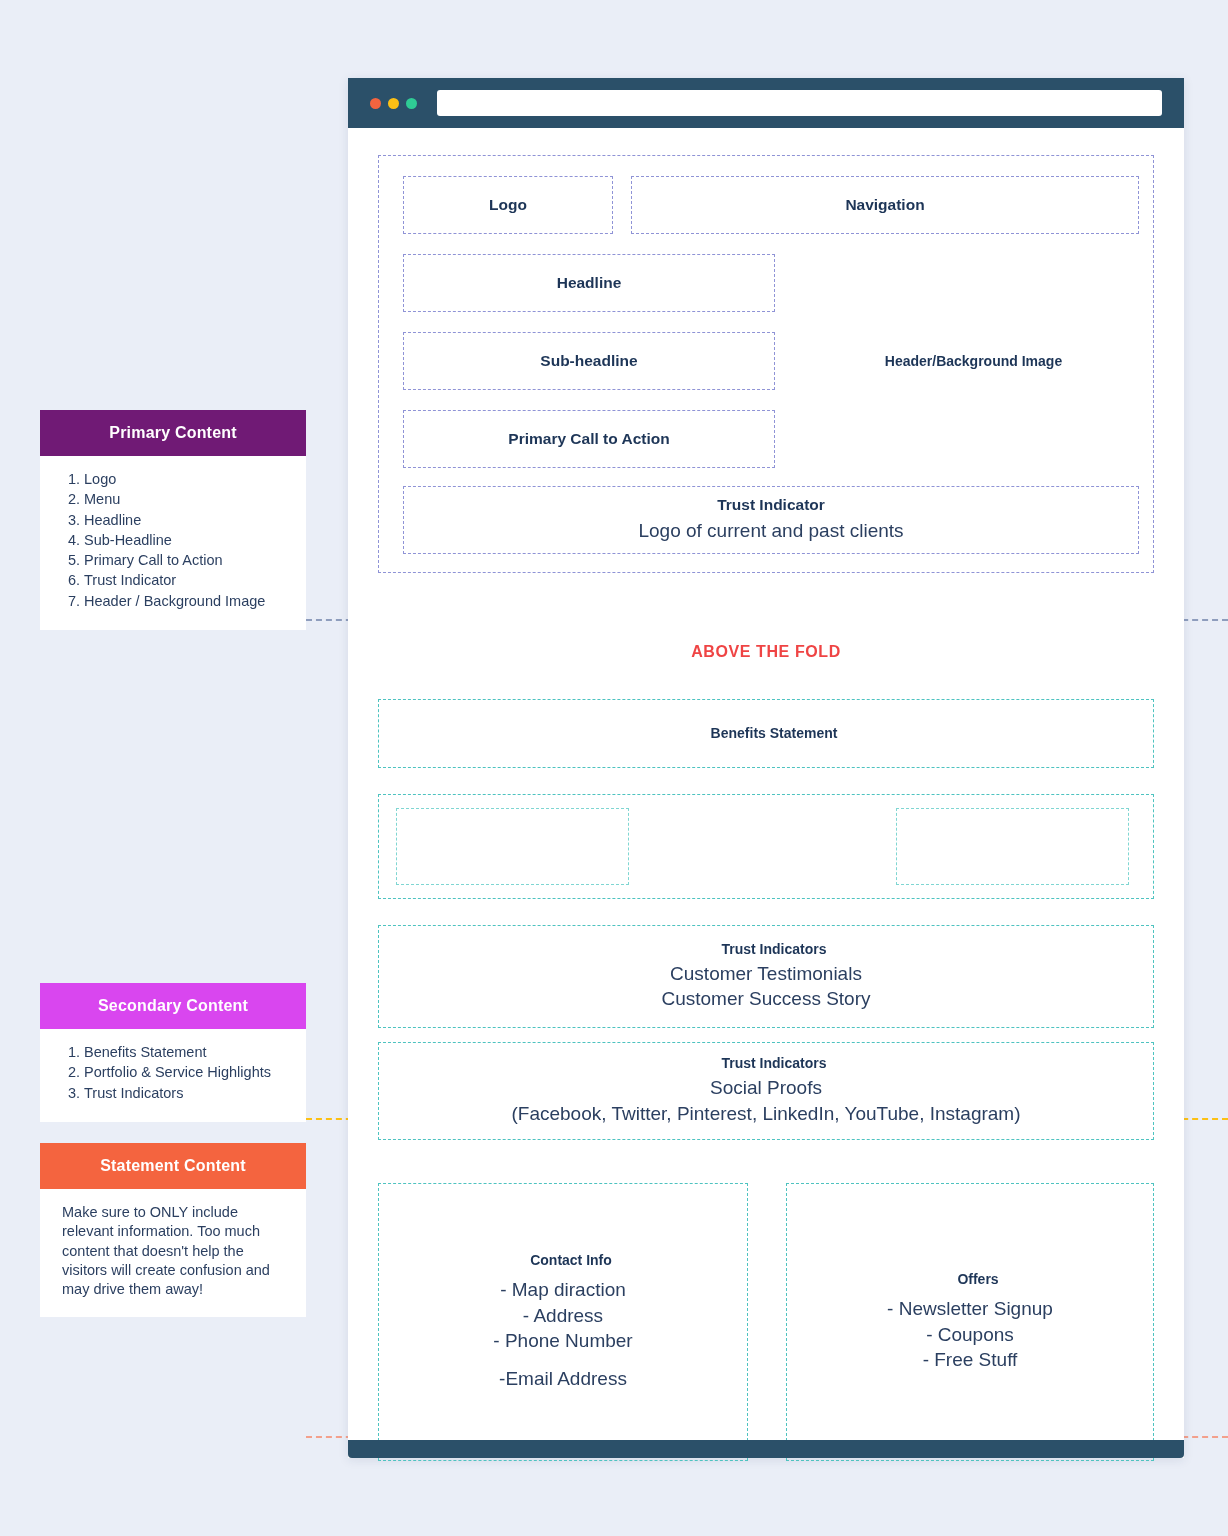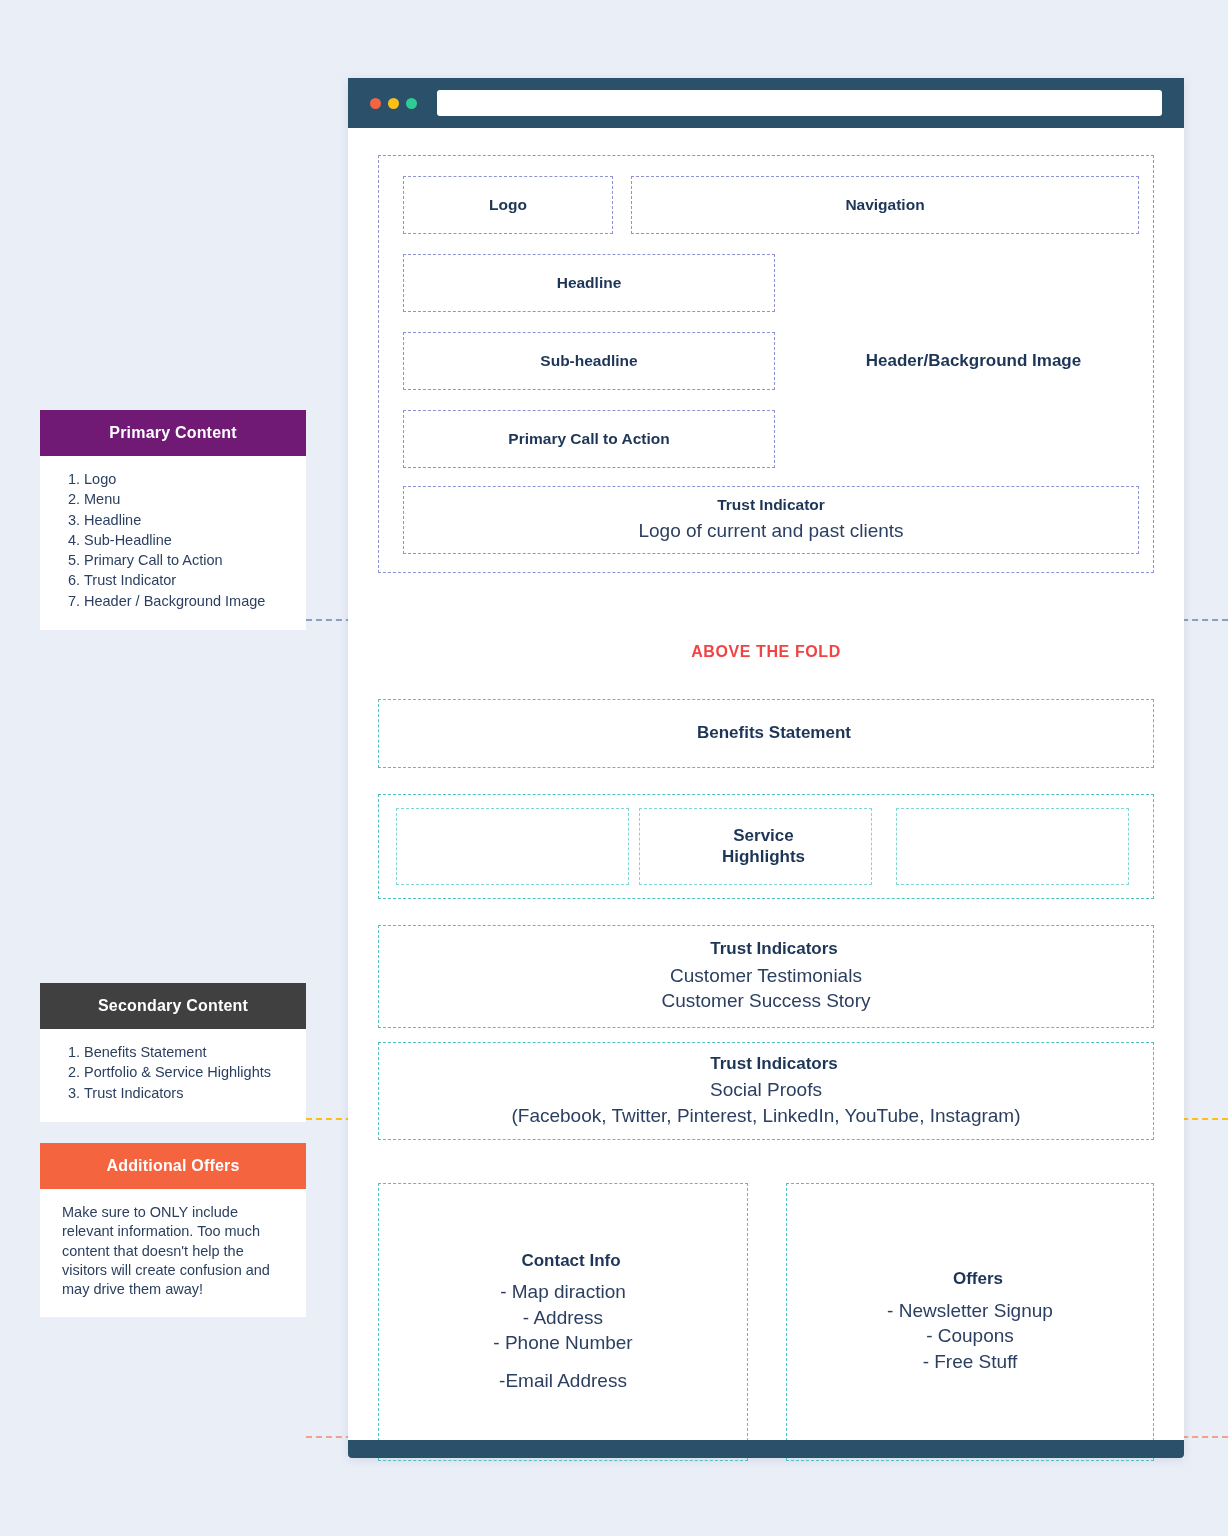--- a/index.html
+++ b/index.html
@@ -39,21 +39,21 @@
     margin: 0;
     padding-left: 22px;
   }
   .legend-body ol li { margin: 0 0 1px 0; }
   .legend-body p { margin: 0 0 14px 0; }
   .legend-body p:last-child { margin-bottom: 0; }
 
   #legend-primary { top: 410px; }
   #legend-primary .legend-head { background: #701a75; }
   #legend-secondary { top: 983px; }
-  #legend-secondary .legend-head { background: #404040; }
+  #legend-secondary .legend-head { background: #d946ef; }
   #legend-additional { top: 1143px; }
   #legend-additional .legend-head { background: #f4643f; }
 
   
   .divider {
     position: absolute;
     left: 306px;
     right: 0;
     border-top: 2px dashed #9aa8c7;
     height: 0;
@@ -122,21 +122,21 @@
   }
   .dash-purple { border: 1.6px dashed #8f93d6; }
   .dash-teal   { border: 1.6px dashed #4ec3c0; }
   .dash-teal-l { border: 1.6px dashed #7fd6d2; }
   .box .t {
     font-weight: bold;
     font-size: 15.5px;
     color: #1d3557;
     line-height: 1.2;
   }
-  .box .t.big { font-size: 17px; padding-left: 16px; }
+  .box .t.big { font-size: 14px; padding-left: 16px; }
   .box .sub {
     font-size: 19px;
     color: #2b3f60;
     line-height: 1.35;
     margin-top: 3px;
   }
   .above-fold-label {
     position: absolute;
     width: 100%;
     text-align: center;
@@ -173,21 +173,21 @@
   <div class="legend-body">
     <ol>
       <li>Benefits Statement</li>
       <li>Portfolio &amp; Service Highlights</li>
       <li>Trust Indicators</li>
     </ol>
   </div>
 </div>
 
 <div class="legend-card" id="legend-additional">
-  <div class="legend-head">Additional Offers</div>
+  <div class="legend-head">Statement Content</div>
   <div class="legend-body">
     <p>Make sure to ONLY include relevant information. Too much content that doesn't help the visitors will create confusion and may drive them away!</p>
   </div>
 </div>
 
 <div class="browser">
   <div class="browser-bar">
     <div class="dots">
       <span class="dot red"></span>
       <span class="dot yellow"></span>
@@ -231,24 +231,20 @@
 
     <div class="above-fold-label" style="top:515px;">ABOVE THE FOLD</div>
 
     <div class="box dash-teal" style="left:30px; top:571px; width:776px; height:69px;">
       <span class="t big">Benefits Statement</span>
     </div>
 
     <div class="box dash-teal" style="left:30px; top:666px; width:776px; height:105px;">
     </div>
     <div class="box dash-teal-l" style="left:48px; top:680px; width:233px; height:77px;"></div>
-    <div class="box dash-teal-l" style="left:291px; top:680px; width:233px; height:77px;">
-      <span class="t big">Service</span>
-      <span class="t big">Highlights</span>
-    </div>
     <div class="box dash-teal-l" style="left:548px; top:680px; width:233px; height:77px;"></div>
 
     <div class="box dash-teal" style="left:30px; top:797px; width:776px; height:103px;">
       <span class="t big">Trust Indicators</span>
       <span class="sub">Customer Testimonials</span>
       <span class="sub" style="margin-top:0;">Customer Success Story</span>
     </div>
 
     <div class="box dash-teal" style="left:30px; top:914px; width:776px; height:98px;">
       <span class="t big">Trust Indicators</span>

